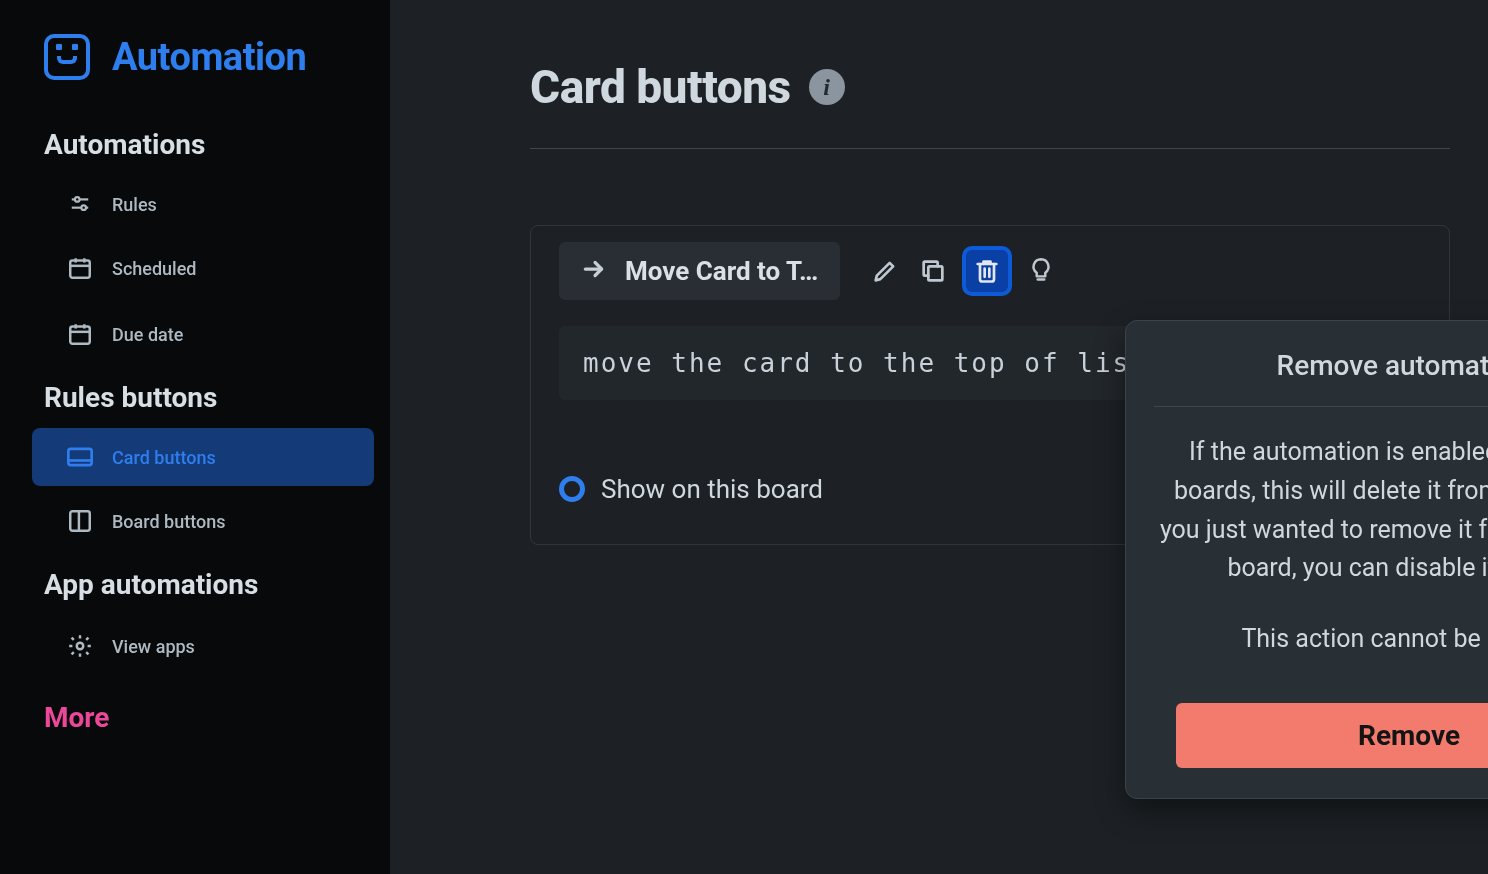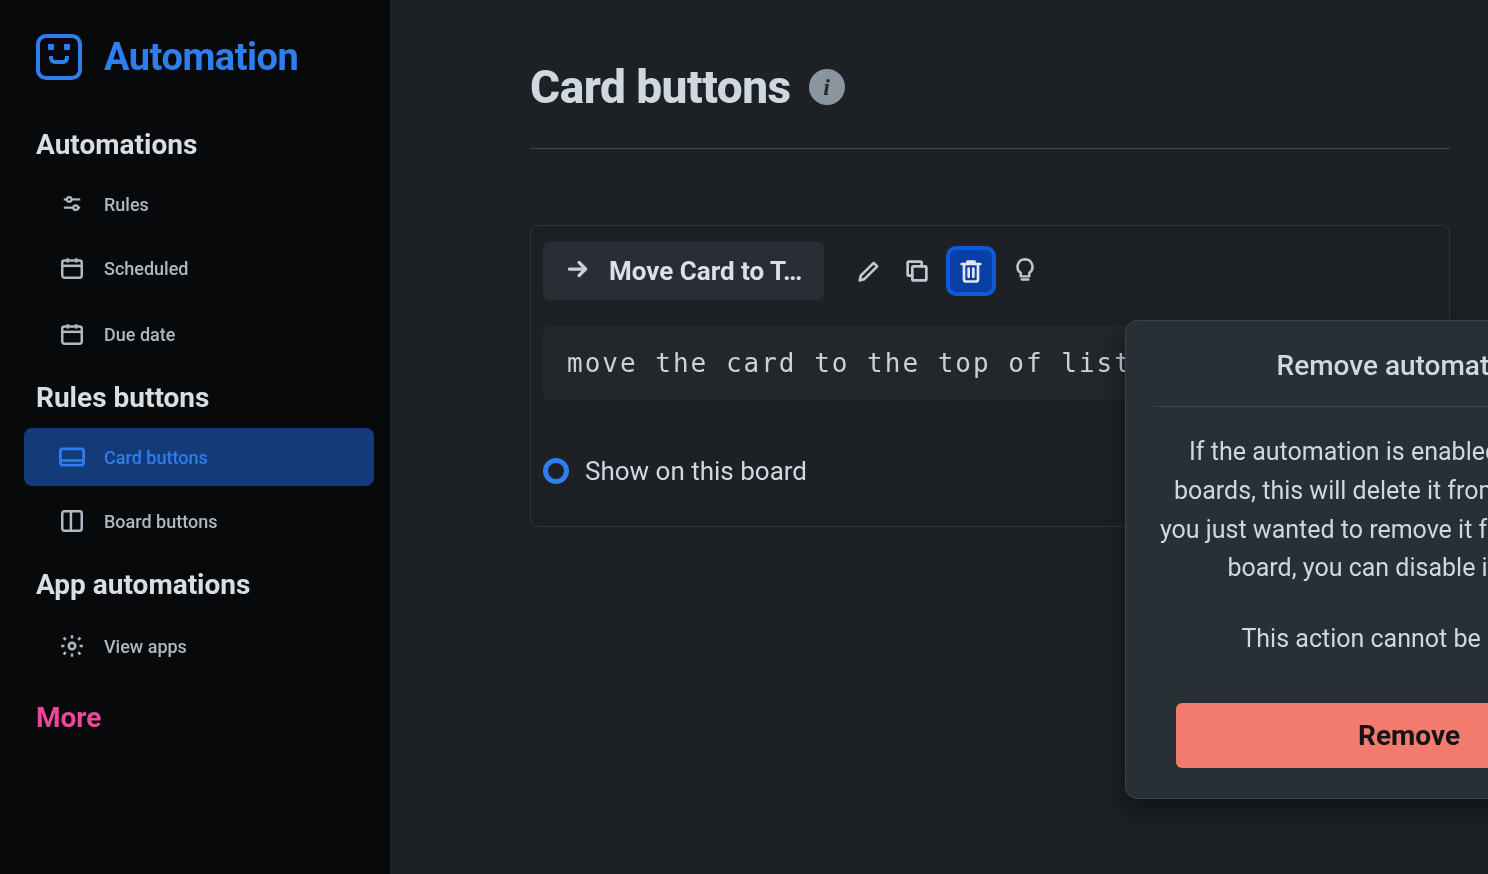--- a/index.html
+++ b/index.html
@@ -8,21 +8,21 @@
     font-family: -apple-system, BlinkMacSystemFont, "Segoe UI", Roboto, Helvetica, Arial, sans-serif;
     background: #1d2125;
     color: #b6c2cf;
     display: flex;
   }
   
   .sidebar {
     width: 390px;
     height: 100%;
     background: #07090b;
-    padding: 24px 0 0 8px;
+    padding: 24px 0 0 16px;
     flex-shrink: 0;
   }
   .logo-row {
     display: flex;
     align-items: center;
     gap: 22px;
     padding: 10px 28px 36px 28px;
   }
   .logo-box {
     width: 46px;
@@ -115,21 +115,21 @@
     font-weight: 900;
     font-family: Georgia, serif;
     display:flex; align-items:center; justify-content:center;
     font-style: italic;
   }
   .card {
     border: 1px solid #2e363d;
     border-radius: 8px;
     width: 920px;
     margin-top: 76px;
-    padding: 16px 28px 40px 12px;
+    padding: 16px 28px 40px 28px;
   }
   .card-top {
     display: flex;
     align-items: center;
     gap: 28px;
   }
   .btn-chip {
     background: #282e33;
     border-radius: 6px;
     padding: 14px 22px;
@@ -174,21 +174,21 @@
     color: #c9d2da;
     margin-top: 26px;
     white-space: nowrap;
     overflow: hidden;
     letter-spacing: 2px;
   }
   .radio-row {
     display: flex;
     align-items: center;
     gap: 16px;
-    margin-top: 56px;
+    margin-top: 74px;
   }
   .radio-outer {
     width: 26px; height: 26px;
     border: 5px solid #2e7eee;
     border-radius: 50%;
     flex-shrink:0;
   }
   .radio-label {
     font-size: 26px;
     color: #cfd8df;

